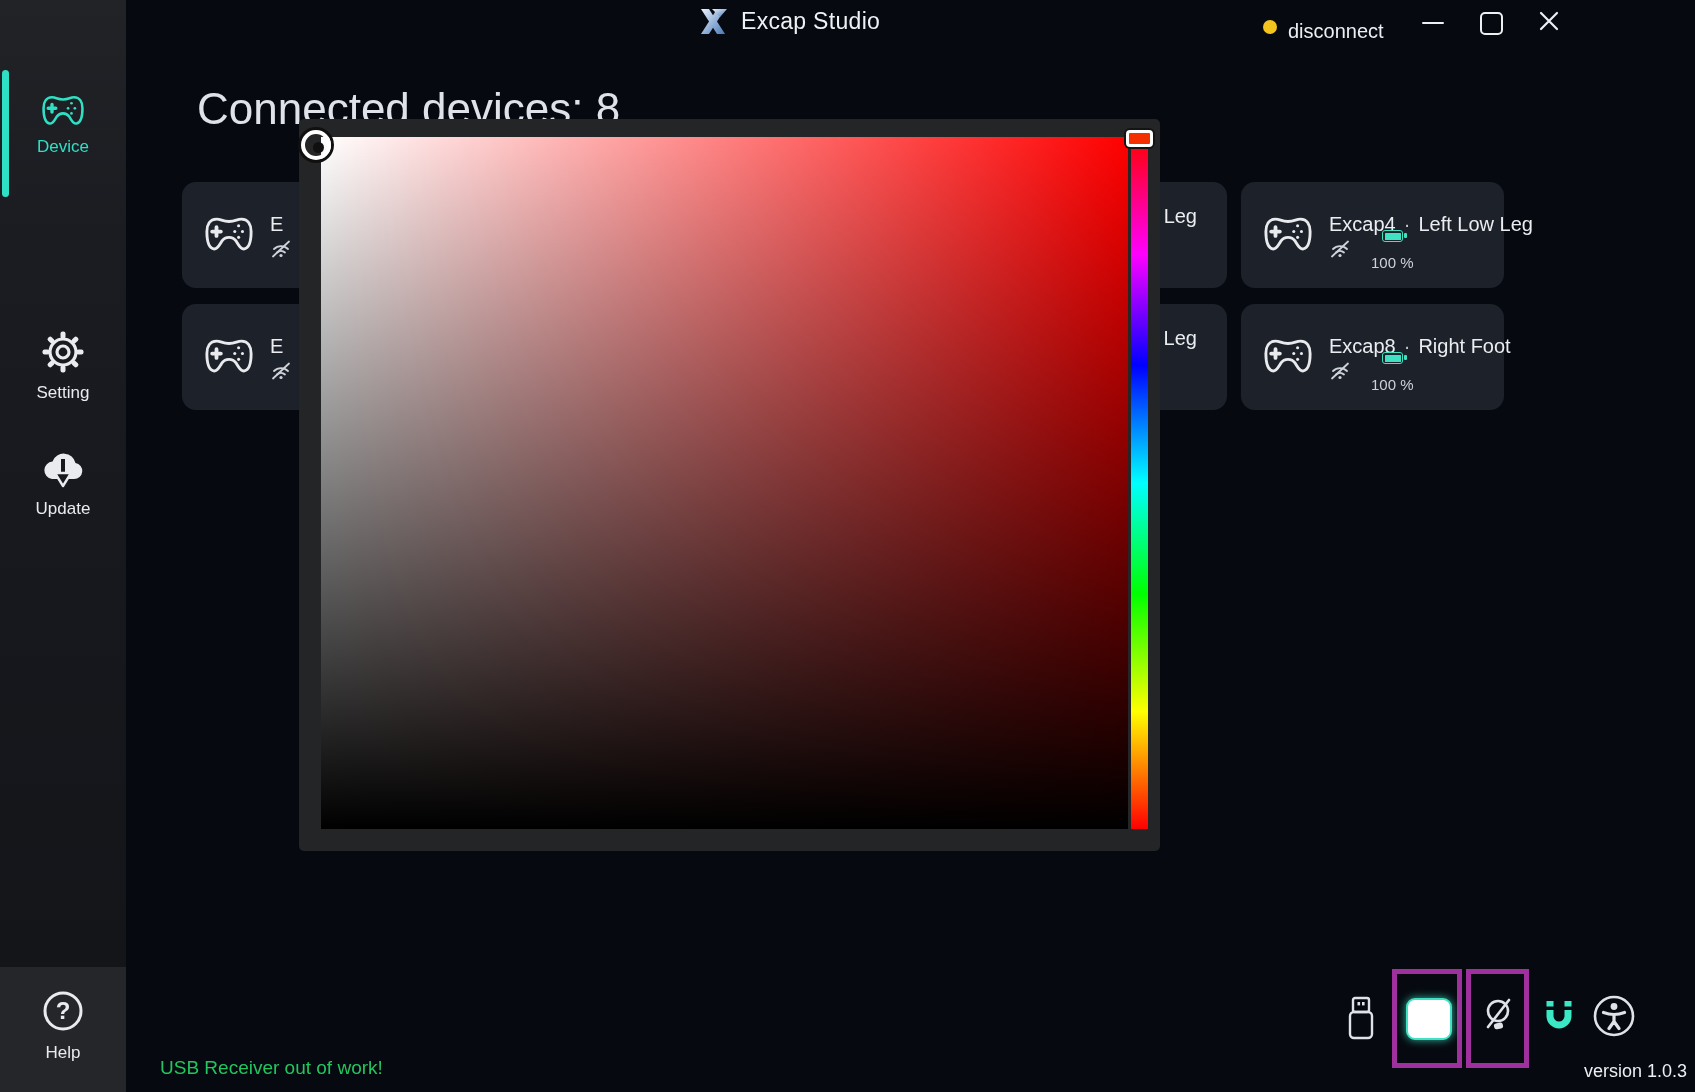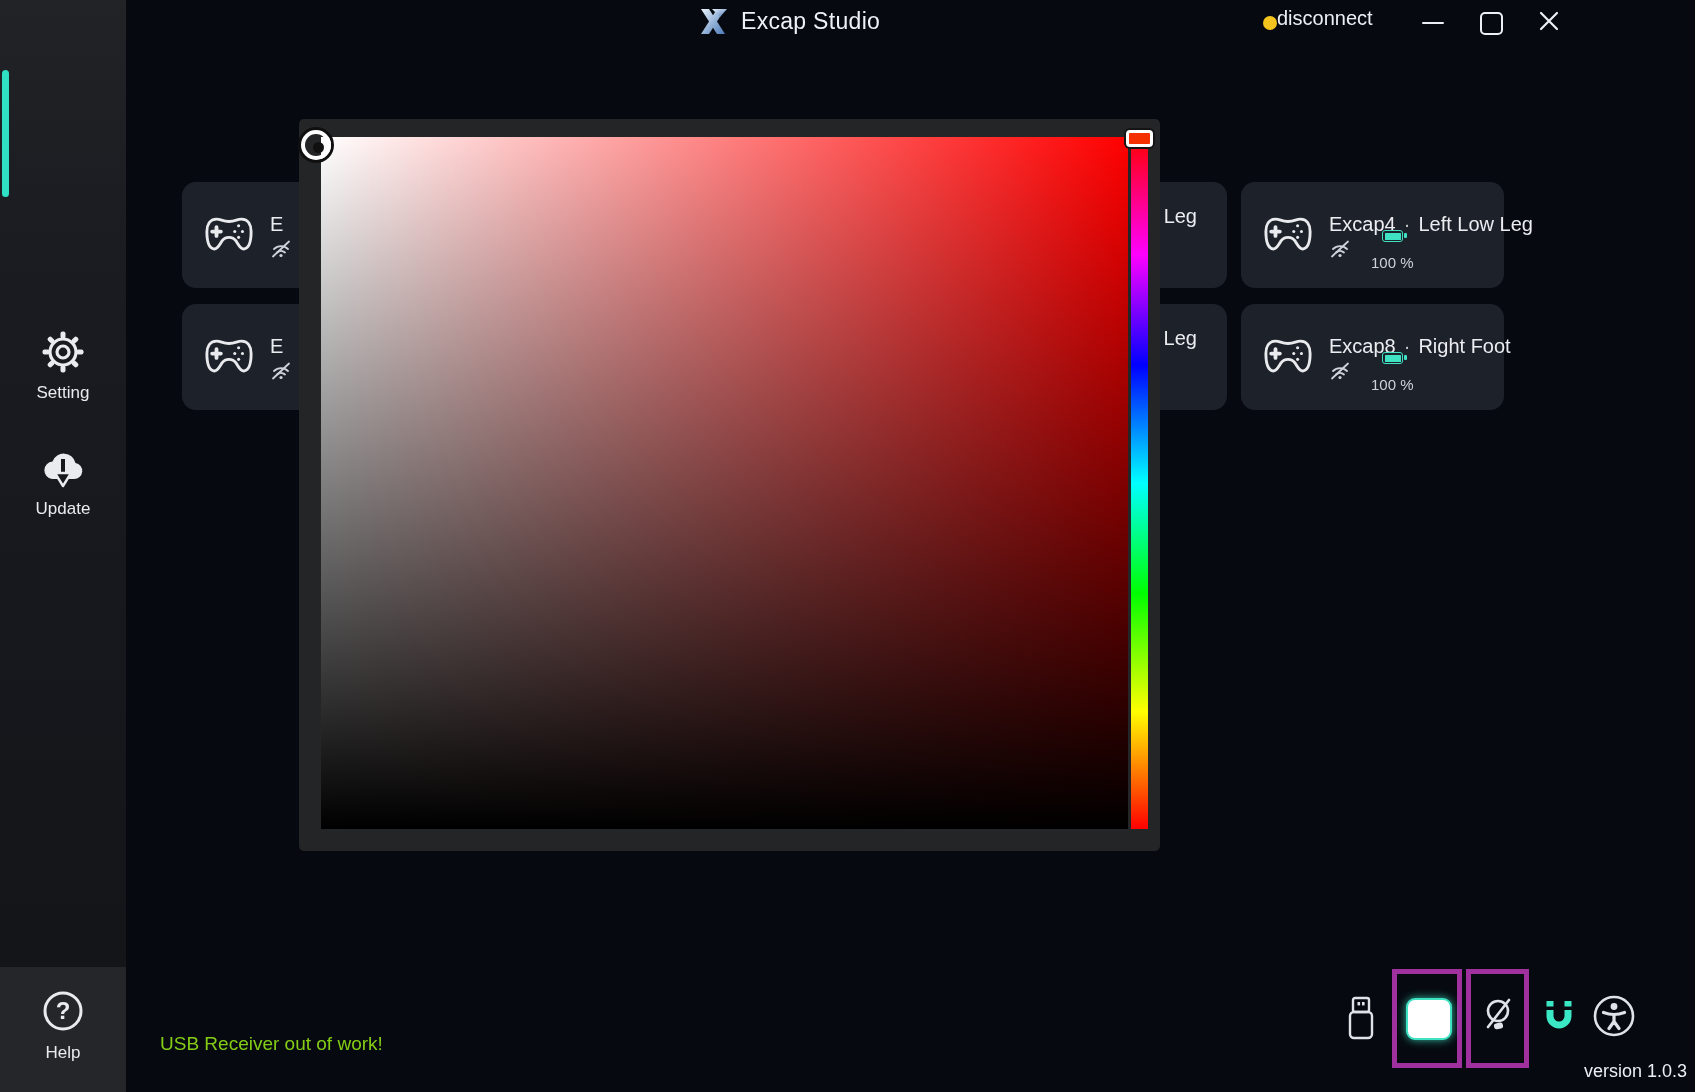--- a/index.html
+++ b/index.html
@@ -3,21 +3,21 @@
 <meta charset="utf-8">
 <style>
   html,body{margin:0;padding:0;background:#000;}
   body{font-family:"Liberation Sans",sans-serif;-webkit-font-smoothing:antialiased;}
   .app{position:relative;width:1695px;height:1092px;background:#060a10;overflow:hidden;color:#e9ebee;}
 
   
   .titlebar{position:absolute;left:0;top:0;width:1695px;height:48px;}
   .title-center{position:absolute;left:698px;top:8px;display:flex;gap:13px;}
   .app-title{font-size:23px;color:#eef1f5;letter-spacing:.3px;}
-  .conn{position:absolute;left:1263px;top:7px;display:flex;align-items:flex-end;cursor:default;}
+  .conn{position:absolute;left:1263px;top:20px;display:flex;align-items:flex-start;gap:11px;cursor:default;}
   .conn-dot{width:14px;height:14px;border-radius:50%;background:#f2c41d;}
   .conn-label{font-size:20px;color:#eceff3;}
   .winbtn{position:absolute;top:8px;width:34px;height:30px;display:flex;align-items:center;justify-content:center;}
   .btn-min{left:1416px;}
   .btn-max{left:1474px;}
   .btn-close{left:1532px;}
   .min-glyph{width:22px;height:2px;background:#eceff3;border-radius:1px;}
   .max-glyph{width:19px;height:19px;border:2px solid #eceff3;border-radius:5px;}
 
   
@@ -75,32 +75,45 @@
   .pbox{position:absolute;top:969px;height:99px;box-sizing:border-box;border:5px solid #a1309f;cursor:pointer;}
   .pbox1{left:1392px;width:70px;}
   .pbox2{left:1466px;width:63px;display:flex;align-items:flex-start;justify-content:center;}
   .swatch{position:absolute;left:9px;top:24px;width:42px;height:38px;background:#fff;border-radius:9px;
     border:2px solid #3fe3c3;box-shadow:0 0 8px rgba(63,227,195,.8);}
   .bulb-wrap{margin-top:22px;}
   .magnet-wrap{position:absolute;left:1542px;top:999px;cursor:pointer;}
   .access-wrap{position:absolute;left:1592px;top:994px;cursor:pointer;}
 
   
-  .status-msg{position:absolute;left:160px;top:1033px;font-size:19px;color:#84cc16;}
+  .status-msg{position:absolute;left:160px;top:1057px;font-size:19px;color:#22c55e;}
   .version{position:absolute;right:8px;top:1061px;font-size:18px;color:#eceff3;}
 </style>
 </head>
 <body>
 
 <div class="app">
 
   <div class="sidebar">
     <div class="sidebar-bottom"></div>
     <div class="nav-indicator"></div>
 
+    <div class="nav-item nav-device">
+      <span class="ic">
+        <svg width="44" height="36" viewBox="0 0 52 42" fill="none" stroke="#2fe0c5" stroke-width="3" stroke-linejoin="round" stroke-linecap="round">
+          <path d="M13,6 C6,6 3,12 3,19 C3,28 5,36 10,37 C14,37.8 16.5,32 18.5,29 C20.5,26.2 23,25 26,25 C29,25 31.5,26.2 33.5,29 C35.5,32 38,37.8 42,37 C47,36 49,28 49,19 C49,12 46,6 39,6 C34,6 33,8.5 26,8.5 C19,8.5 18,6 13,6 Z"></path>
+          <path d="M13,14.5 v9 M8.5,19 h9" stroke-width="4"></path>
+          <circle cx="36" cy="13" r="1.6" fill="#2fe0c5" stroke="none"></circle>
+            <circle cx="32" cy="19" r="1.6" fill="#2fe0c5" stroke="none"></circle>
+          <circle cx="40" cy="19" r="1.6" fill="#2fe0c5" stroke="none"></circle>
+            <circle cx="36" cy="25" r="1.6" fill="#2fe0c5" stroke="none"></circle>
+        </svg>
+      </span>
+      <span class="nav-label">Device</span>
+    </div>
 
 
     <div class="nav-item nav-setting">
       <span class="ic">
         <svg width="44" height="44" viewBox="0 0 44 44" fill="none">
           <g fill="#e9ebee">
             <rect x="19.5" y="1.5" width="5" height="7" rx="2"></rect>
             <rect x="19.5" y="1.5" width="5" height="7" rx="2" transform="rotate(45 22 22)"></rect>
             <rect x="19.5" y="1.5" width="5" height="7" rx="2" transform="rotate(90 22 22)"></rect>
             <rect x="19.5" y="1.5" width="5" height="7" rx="2" transform="rotate(135 22 22)"></rect>
@@ -169,20 +182,21 @@
     </div>
     <div class="winbtn btn-close">
       <span>
         <svg width="22" height="22" viewBox="0 0 22 22">
             <path d="M3,3 L19,19 M19,3 L3,19" stroke="#eceff3" stroke-width="2.2" stroke-linecap="round"></path>
           </svg>
       </span>
     </div>
   </div>
 
+  <div class="heading">Connected devices: 8</div>
 
   <div class="card c-r1c1">
     <span>
       <svg width="50" height="41" viewBox="0 0 52 42" fill="none" stroke="#e8eaed" stroke-width="3" stroke-linejoin="round" stroke-linecap="round">
         <path d="M13,6 C6,6 3,12 3,19 C3,28 5,36 10,37 C14,37.8 16.5,32 18.5,29 C20.5,26.2 23,25 26,25 C29,25 31.5,26.2 33.5,29 C35.5,32 38,37.8 42,37 C47,36 49,28 49,19 C49,12 46,6 39,6 C34,6 33,8.5 26,8.5 C19,8.5 18,6 13,6 Z"></path>
         <path d="M13,14.5 v9 M8.5,19 h9" stroke-width="4"></path>
         <circle cx="36" cy="13" r="1.6" fill="#e8eaed" stroke="none"></circle>
           <circle cx="32" cy="19" r="1.6" fill="#e8eaed" stroke="none"></circle>
         <circle cx="40" cy="19" r="1.6" fill="#e8eaed" stroke="none"></circle>
           <circle cx="36" cy="25" r="1.6" fill="#e8eaed" stroke="none"></circle>

